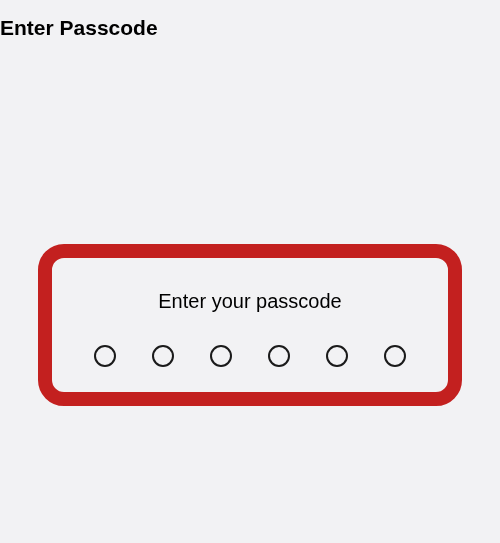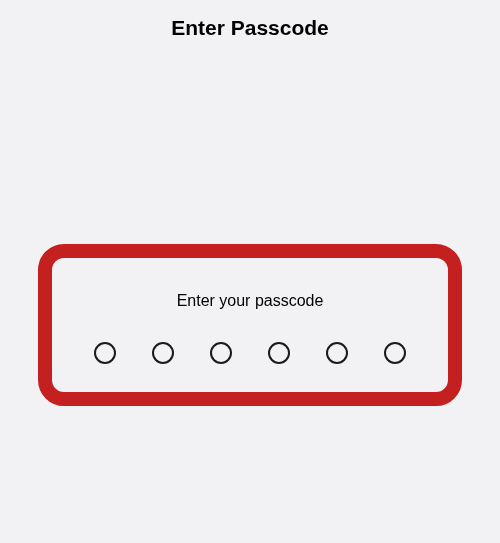--- a/index.html
+++ b/index.html
@@ -13,21 +13,20 @@
       background: #f2f2f4;
       font-family: -apple-system, BlinkMacSystemFont, "Segoe UI", Helvetica, Arial, sans-serif;
       position: relative;
       overflow: hidden;
     }
     .header {
       position: relative;
       height: 56px;
       display: flex;
       align-items: center;
-      justify-content: center;
     }
     .header-title {
       font-size: 21px;
       font-weight: 600;
       color: #000;
     }
     .cancel-button {
       position: absolute;
       right: 18px;
       top: 50%;
@@ -49,21 +48,21 @@
       border: 14px solid #c3201f;
       border-radius: 26px;
       box-sizing: border-box;
       display: flex;
       flex-direction: column;
       align-items: center;
       justify-content: center;
       padding-top: 6px;
     }
     .prompt-text {
-      font-size: 16px;
+      font-size: 20px;
       font-weight: 400;
       color: #000;
       margin-bottom: 32px;
     }
     .passcode-dots {
       display: flex;
       gap: 36px;
       justify-content: center;
     }
     .passcode-dot {

